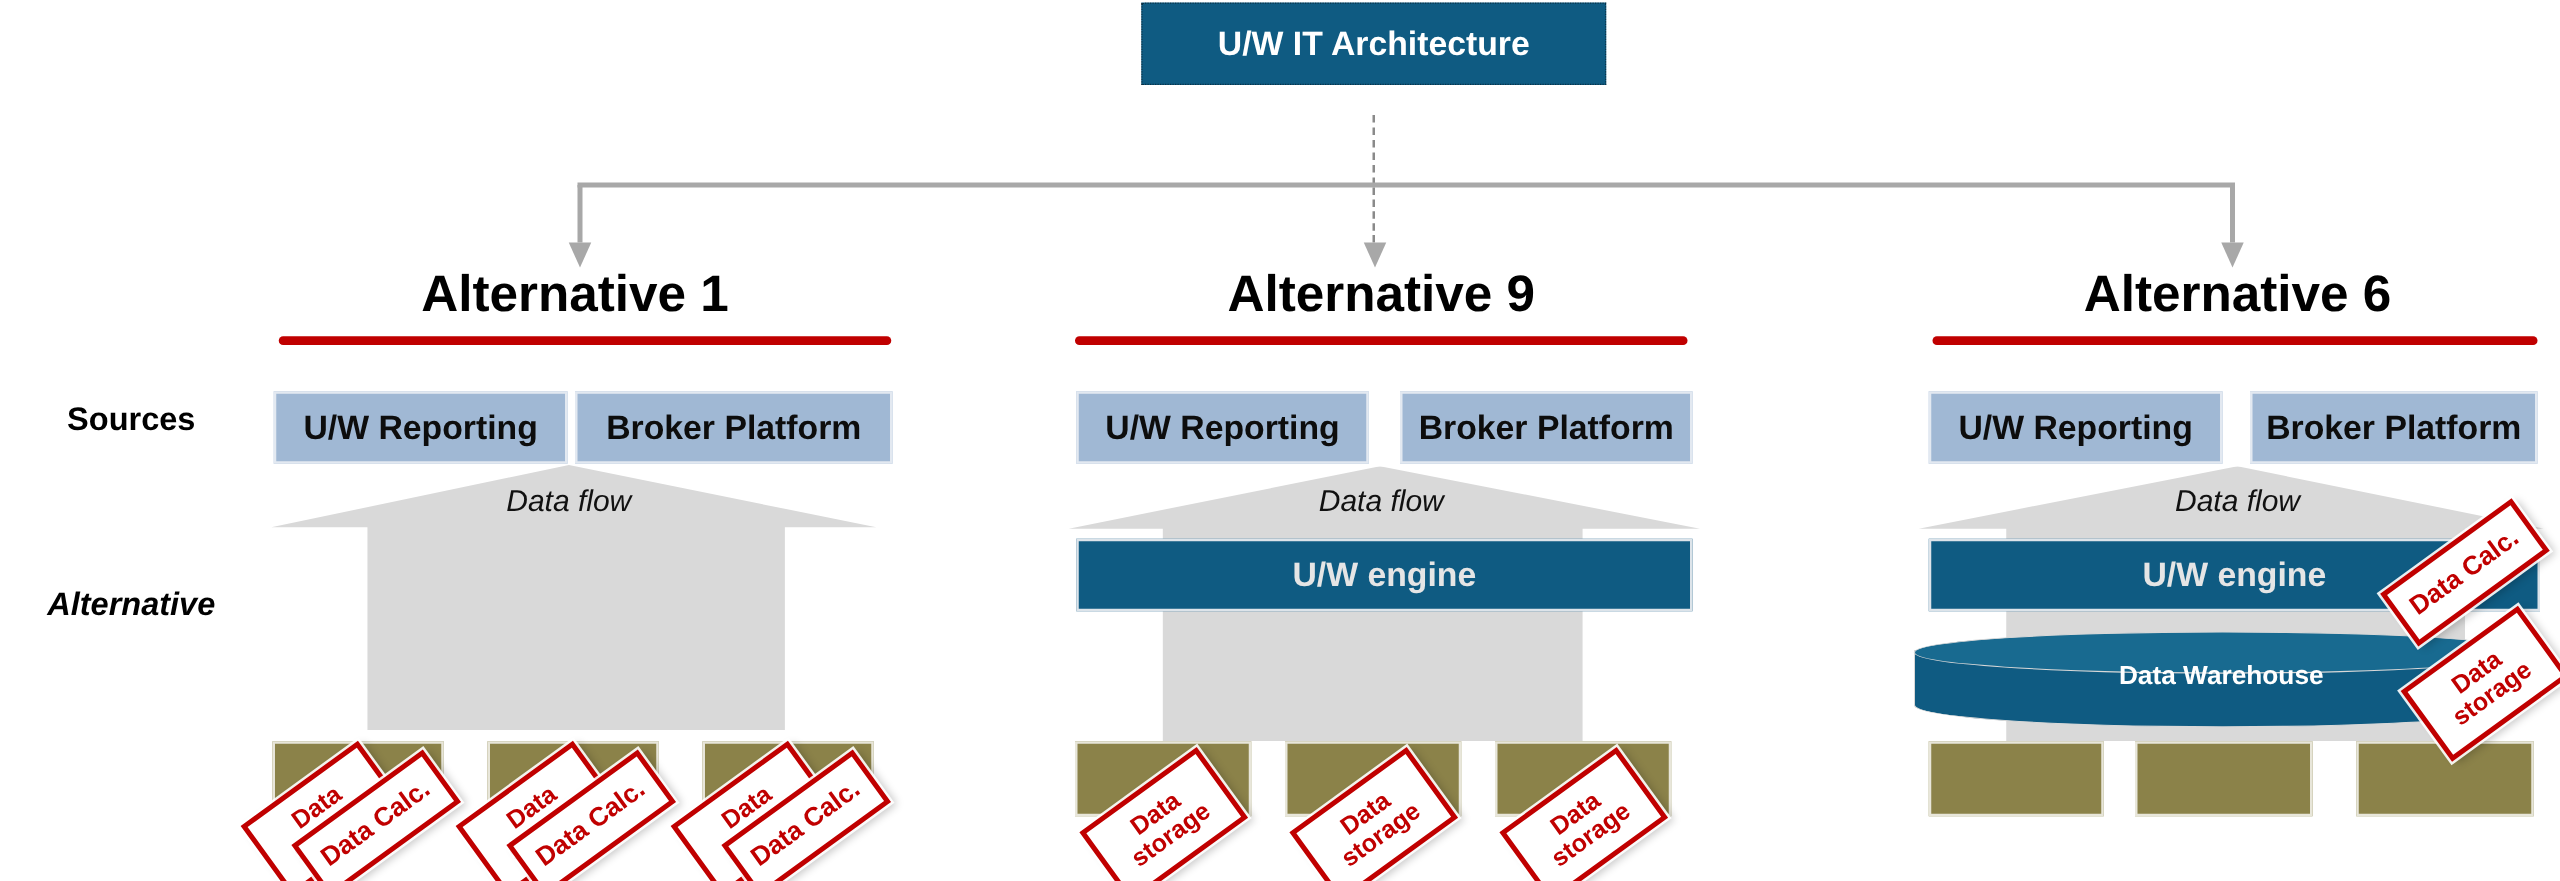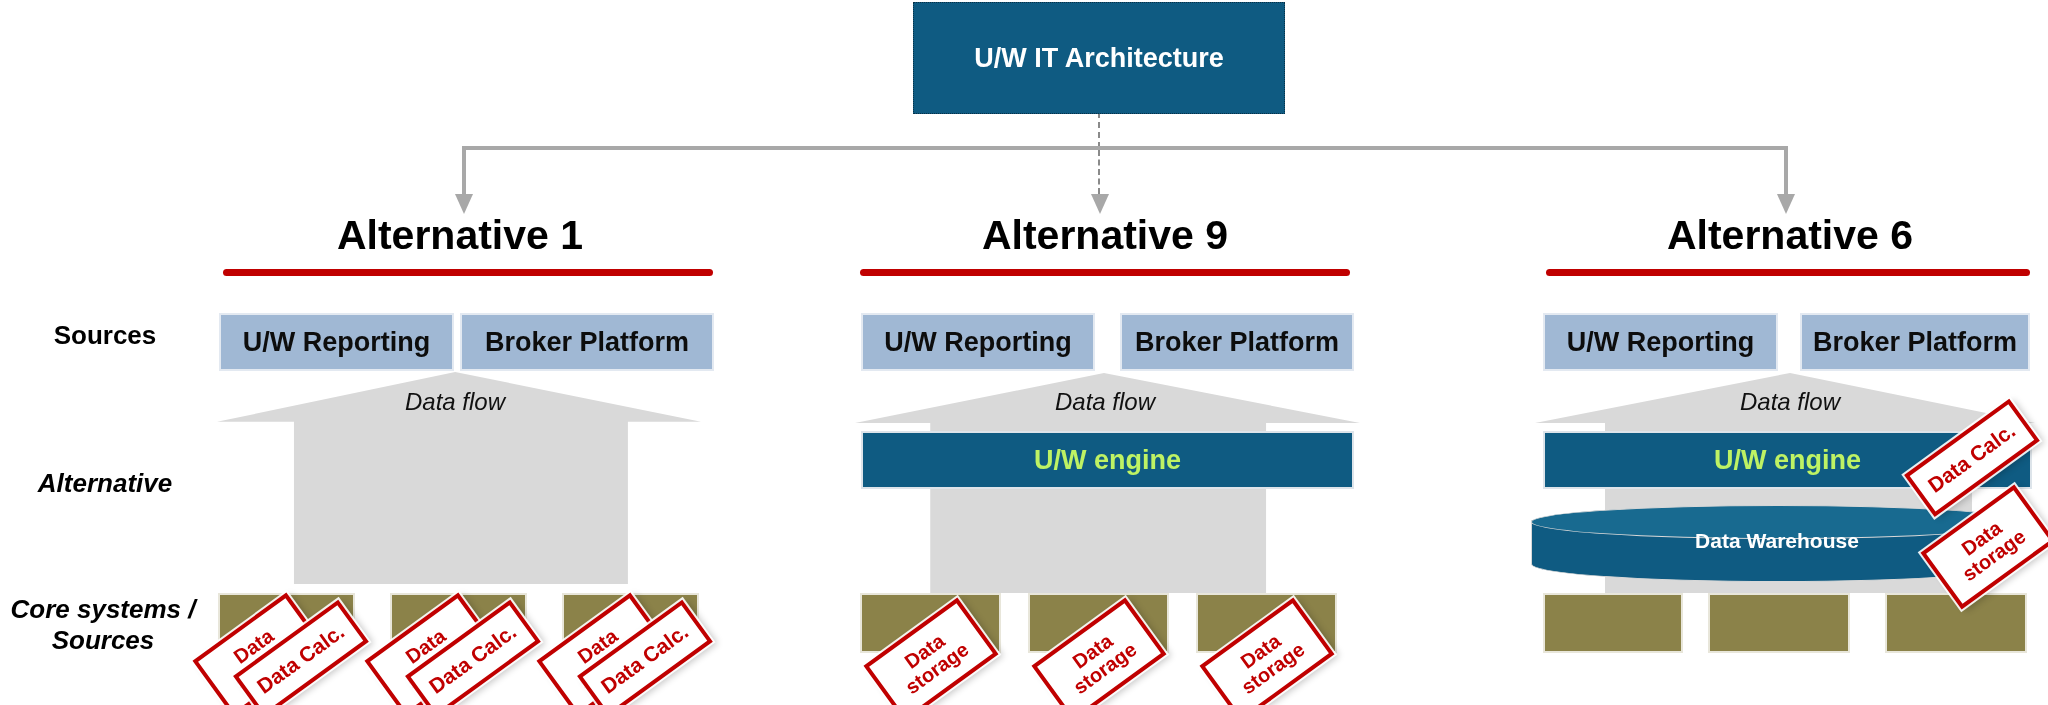--- a/index.html
+++ b/index.html
@@ -27,21 +27,21 @@
   .redline{background:#C00000;height:7px;border-radius:4px;z-index:5;}
   
   .bluebox{
     background:#A0B8D4;border:2px solid #e3e9f1;
     display:flex;align-items:center;justify-content:center;
     color:#0d0d0d;font-weight:bold;font-size:27px;z-index:3;
   }
   .tealbar{
     background:#0F5B82;border:2px solid #dde4ea;
     display:flex;align-items:center;justify-content:center;
-    color:#bef264;font-weight:bold;font-size:27px;z-index:3;
+    color:#e5e5e5;font-weight:bold;font-size:27px;z-index:3;
   }
   .olivebox{background:#8B8249;border:2px solid #e8e6da;z-index:2;}
   
   .flow-arrow{background:#D9D9D9;z-index:1;}
   .flow-label{font-style:italic;font-size:24px;color:#111;text-align:center;z-index:5;}
   
   .cyl{z-index:4;}
   .cyl .cyl-body{
     position:absolute;left:0;top:15px;width:100%;height:61px;background:#0F5B82;
     border-radius:0 0 50% 50% / 0 0 18px 18px;border:1px solid #d8d8d8;border-top:none;
@@ -66,36 +66,35 @@
   
   .rowlabel{font-weight:bold;font-size:26px;color:#000;text-align:center;z-index:5;line-height:31px;}
   .rowlabel.it{font-style:italic;}
   .brkall{word-break:break-all;}
 </style>
 </head>
 <body>
 
 <div class="stage">
 
-  <div class="abs rootbox" style="left:913px;top:2px;width:372px;height:112px;">
+  <div class="abs rootbox" style="left:913px;top:2px;width:372px;height:66px;">
     <span>U/W IT Architecture</span>
   </div>
 
   <div class="abs vdash" style="left:1098px;top:92px;height:56px;"></div>
   <div class="abs hline" style="left:462px;top:146px;width:1326px;height:4px;"></div>
   <div class="abs vline" style="left:462px;top:148px;width:4px;height:46px;"></div>
   <div class="abs vdash" style="left:1098px;top:150px;height:44px;"></div>
   <div class="abs vline" style="left:1784px;top:148px;width:4px;height:46px;"></div>
   <div class="abs arrowhead" style="left:455px;top:194px;"></div>
   <div class="abs arrowhead" style="left:1091px;top:194px;"></div>
   <div class="abs arrowhead" style="left:1777px;top:194px;"></div>
 
   <div class="abs rowlabel" style="left:25px;top:320px;width:160px;">Sources</div>
   <div class="abs rowlabel it brkall" style="left:30px;top:468px;width:150px;">Alternative</div>
-  <div class="abs rowlabel it" style="left:8px;top:594px;width:190px;">Core systems / Sources</div>
 
   <div class="abs alt-title" style="left:270px;top:212px;width:380px;">Alternative 1</div>
   <div class="abs redline" style="left:223px;top:269px;width:490px;"></div>
 
   <div class="abs bluebox" style="left:219px;top:313px;width:235px;height:58px;">
     <span>U/W Reporting</span>
   </div>
   <div class="abs bluebox" style="left:460px;top:313px;width:254px;height:58px;">
     <span>Broker Platform</span>
   </div>

